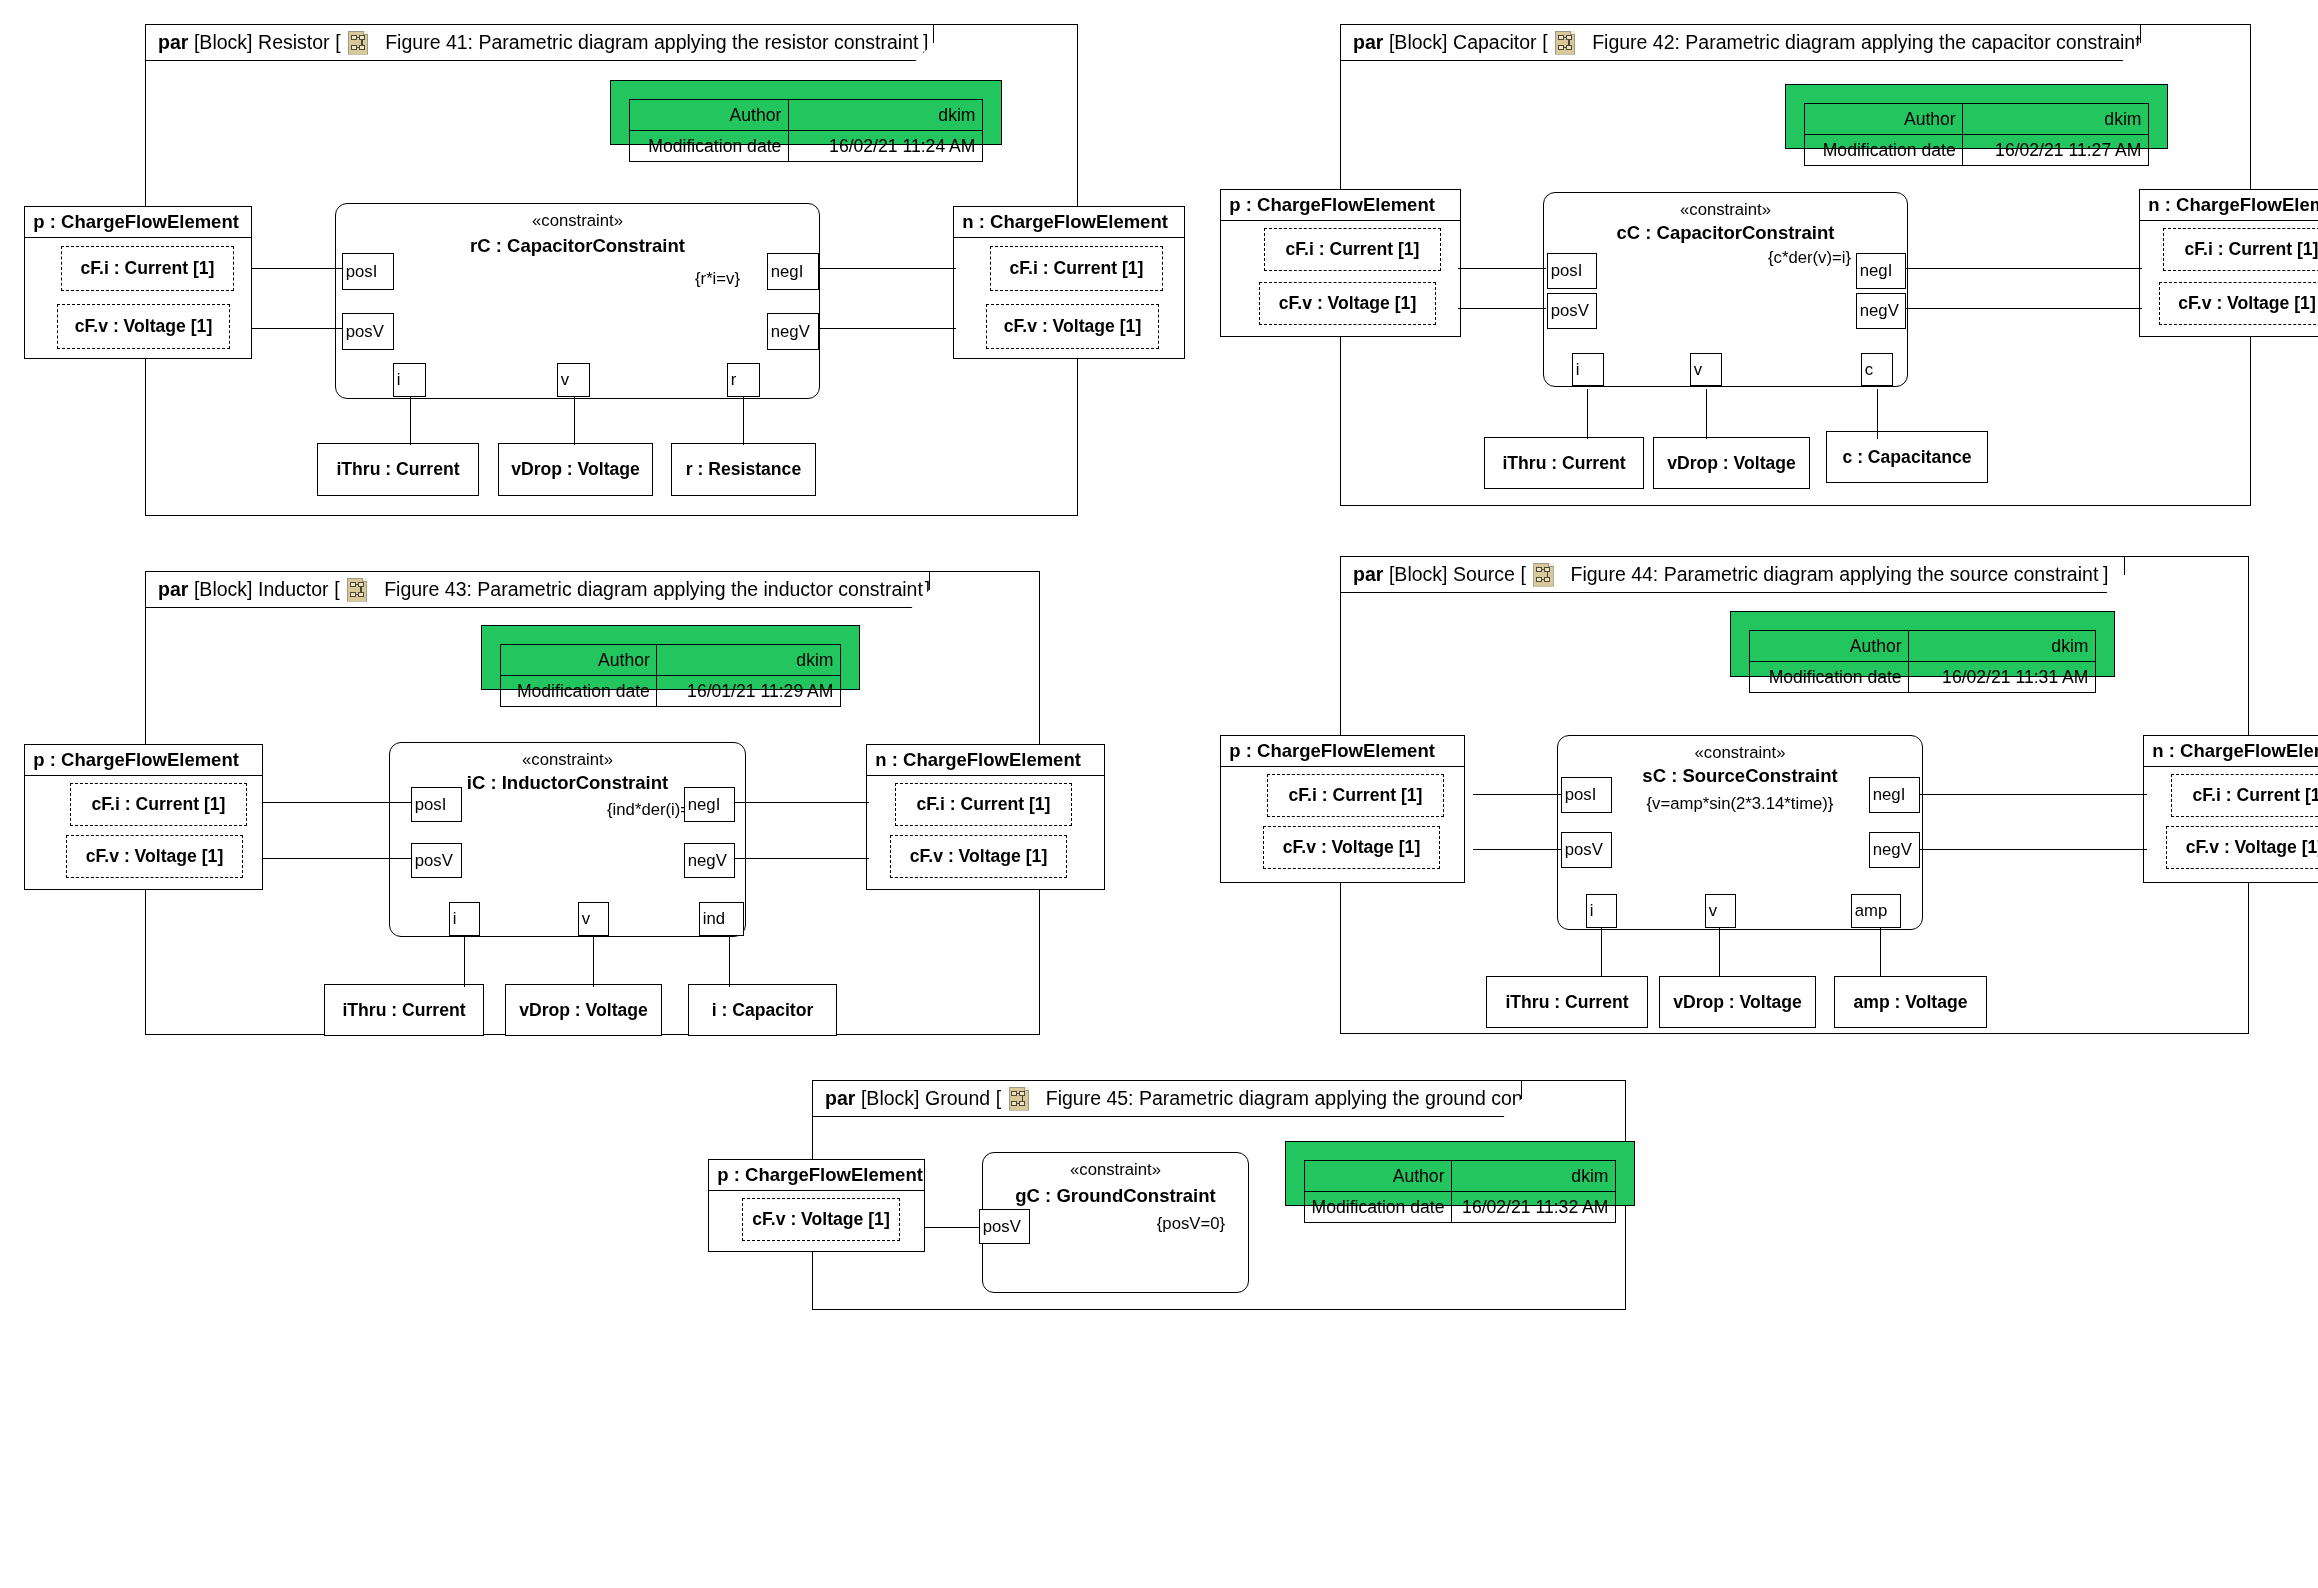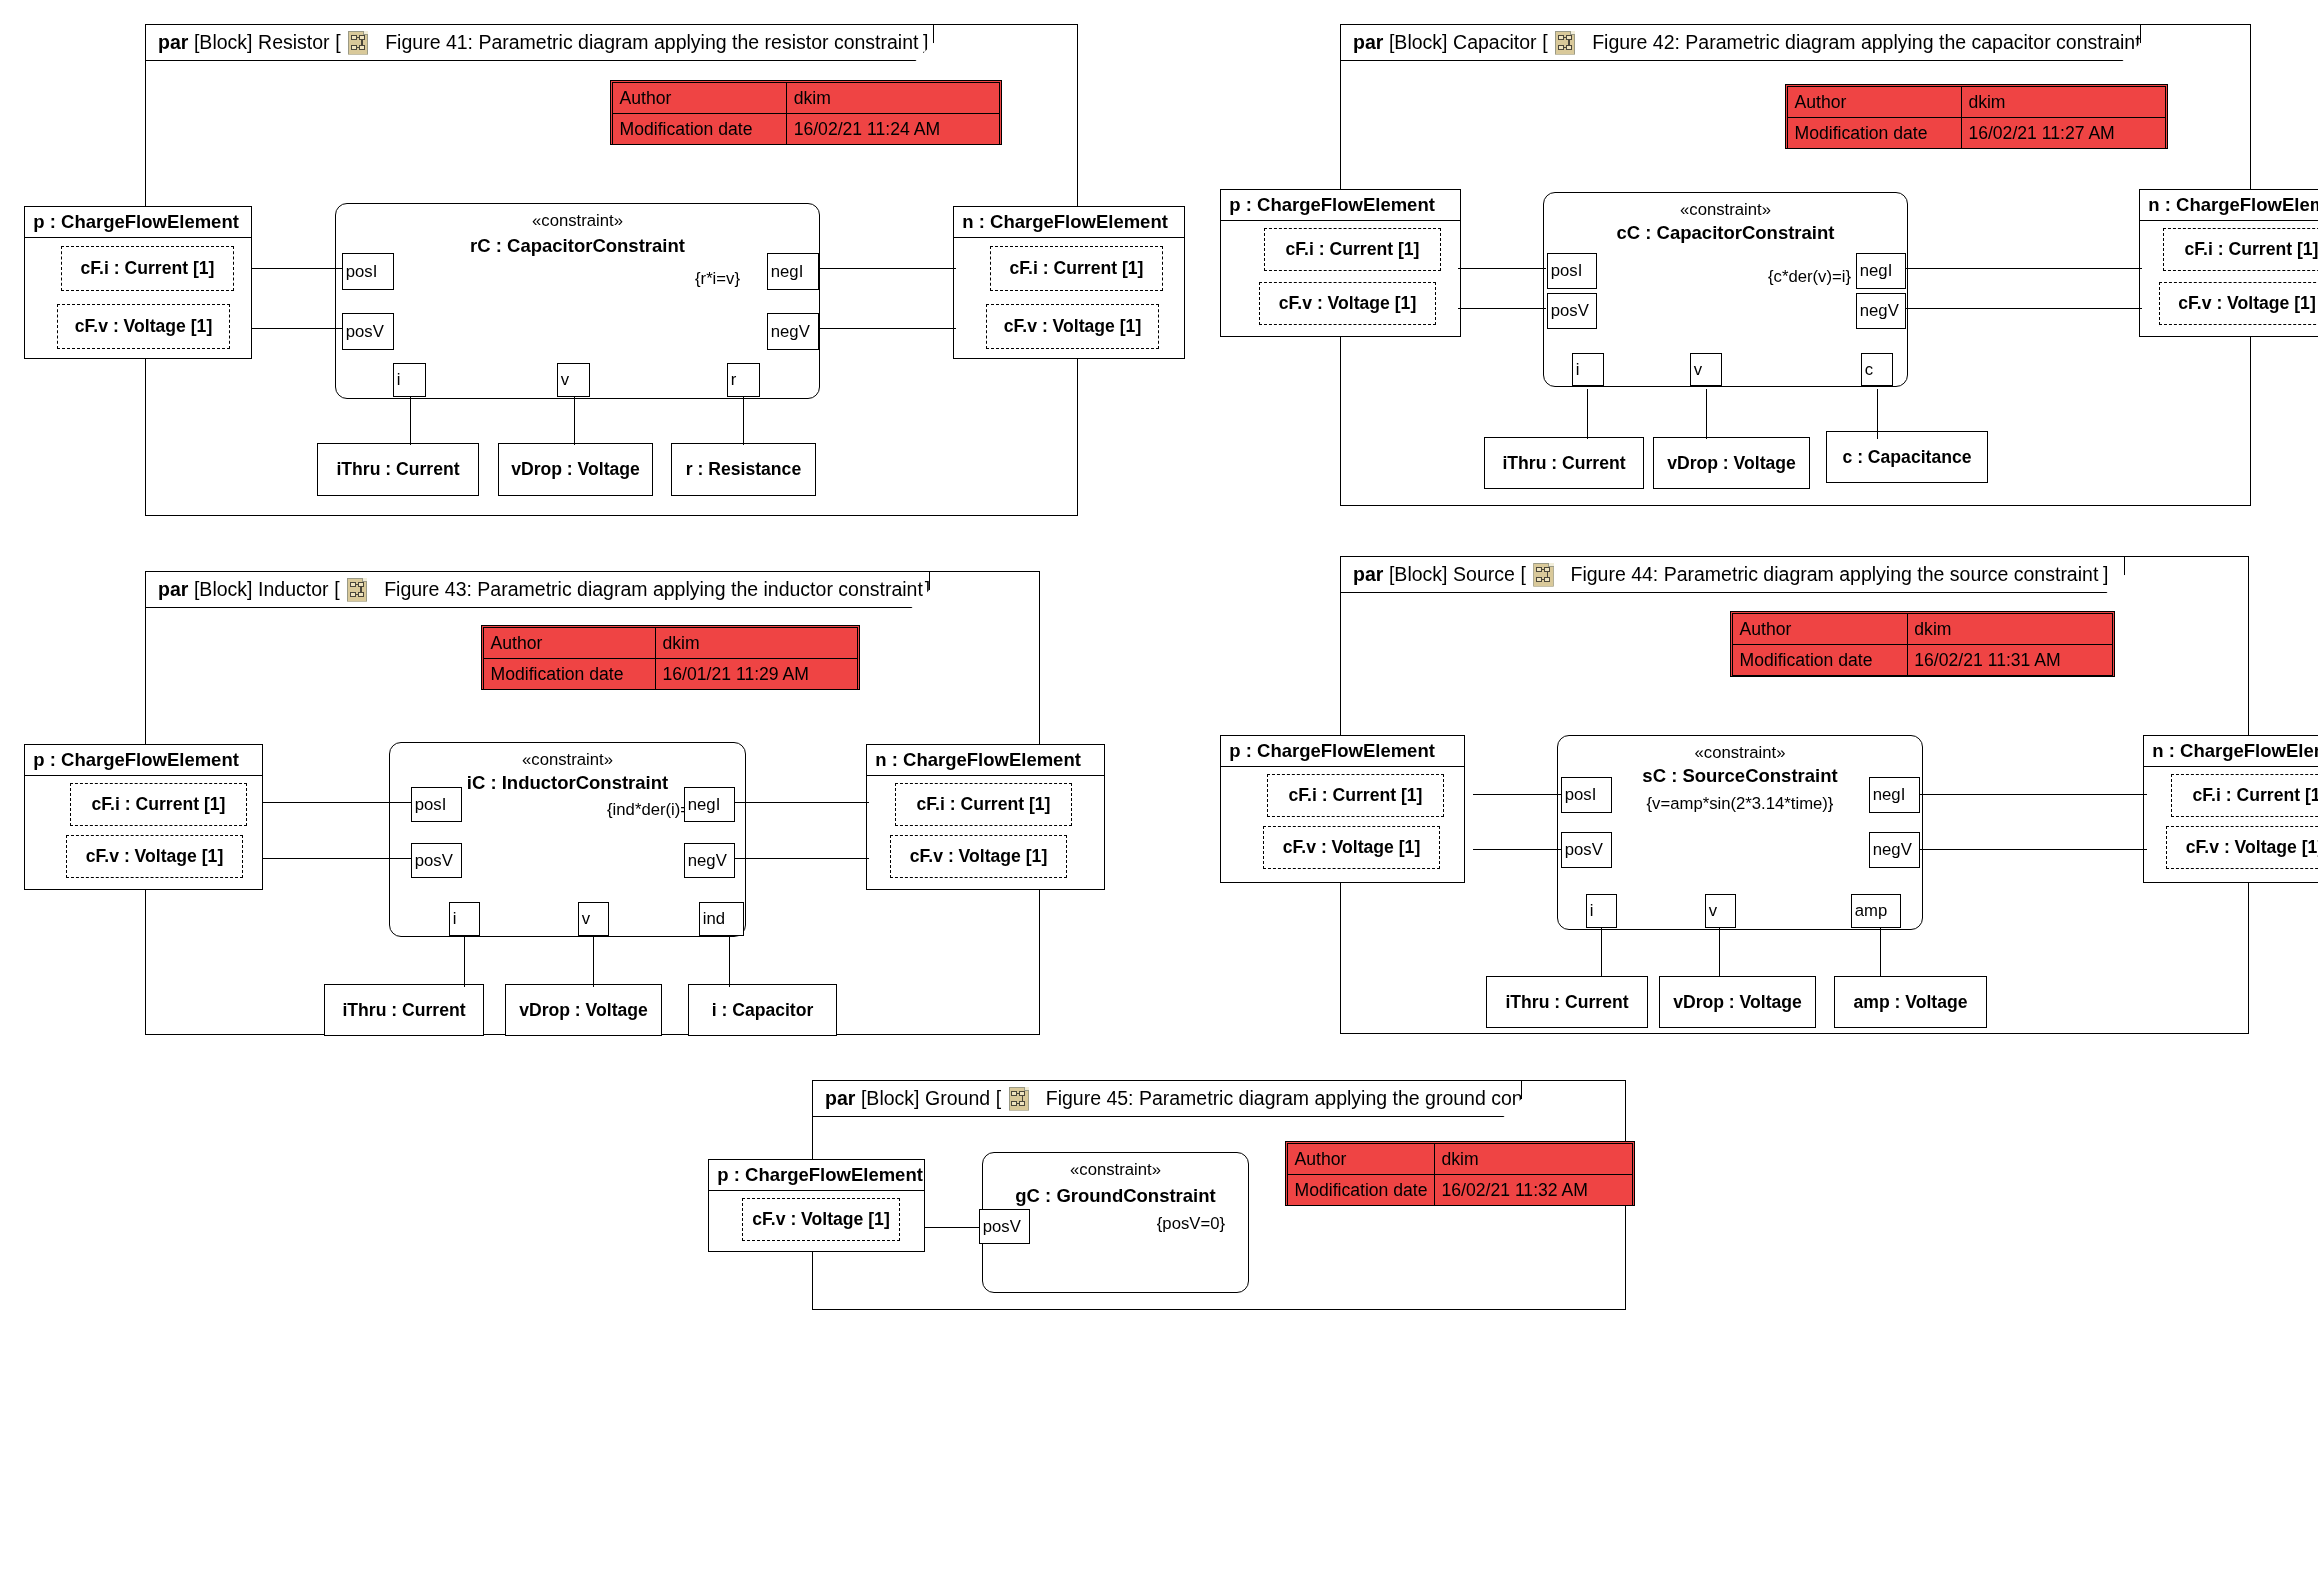--- a/index.html
+++ b/index.html
@@ -169,22 +169,23 @@
 
   
   .conn { position: absolute; background: #000; z-index: 2; }
   .conn.h { height: 1.4px; }
   .conn.v { width: 1.4px; }
 
   
   .info {
     position: absolute;
     border: 1.4px solid #000;
-    background: #ef4444;
-    padding: 1px;
+    background: #22c55e;
+    padding: 18px;
+    text-align: right;
   }
   .info table { border-collapse: collapse; width: 100%; height: 100%; }
   .info td {
     border: 1.4px solid #000;
     font-size: 17.6px;
     padding: 4.6px 6.5px;
     white-space: nowrap;
     color: #000;
     font-family: "Liberation Sans", sans-serif;
   }
@@ -323,21 +324,21 @@
   <div class="part-hdr">p : ChargeFlowElement</div>
   <div class="part-body">
     <div class="prop" style="left:43px; top:6.5px; width:177px; height:43px;">cF.i : Current [1]</div>
     <div class="prop" style="left:38px; top:61px; width:177px; height:43px;">cF.v : Voltage [1]</div>
   </div>
 </div>
 
 <div class="constraint" style="left:1543px; top:192px; width:365px; height:195px;">
   <div class="cs-stereo" style="top:6.5px;">«constraint»</div>
   <div class="cs-name" style="top:29px;">cC : CapacitorConstraint</div>
-  <div class="cs-expr" style="top:74px; right:56px;">{c*der(v)=i}</div>
+  <div class="cs-expr" style="top:55px; right:56px;">{c*der(v)=i}</div>
 </div>
 <div class="port" style="left:1547px; top:253px; width:50px; height:36px;">posI</div>
 <div class="port" style="left:1547px; top:293px; width:50px; height:36px;">posV</div>
 <div class="port" style="left:1856px; top:253px; width:50px; height:36px;">negI</div>
 <div class="port" style="left:1856px; top:293px; width:50px; height:36px;">negV</div>
 <div class="port" style="left:1572px; top:353px; width:32px; height:33px;">i</div>
 <div class="port" style="left:1690px; top:353px; width:32px; height:33px;">v</div>
 <div class="port" style="left:1861px; top:353px; width:32px; height:33px;">c</div>
 
 <div class="part" style="left:2139px; top:189px; width:241px; height:148px;">

